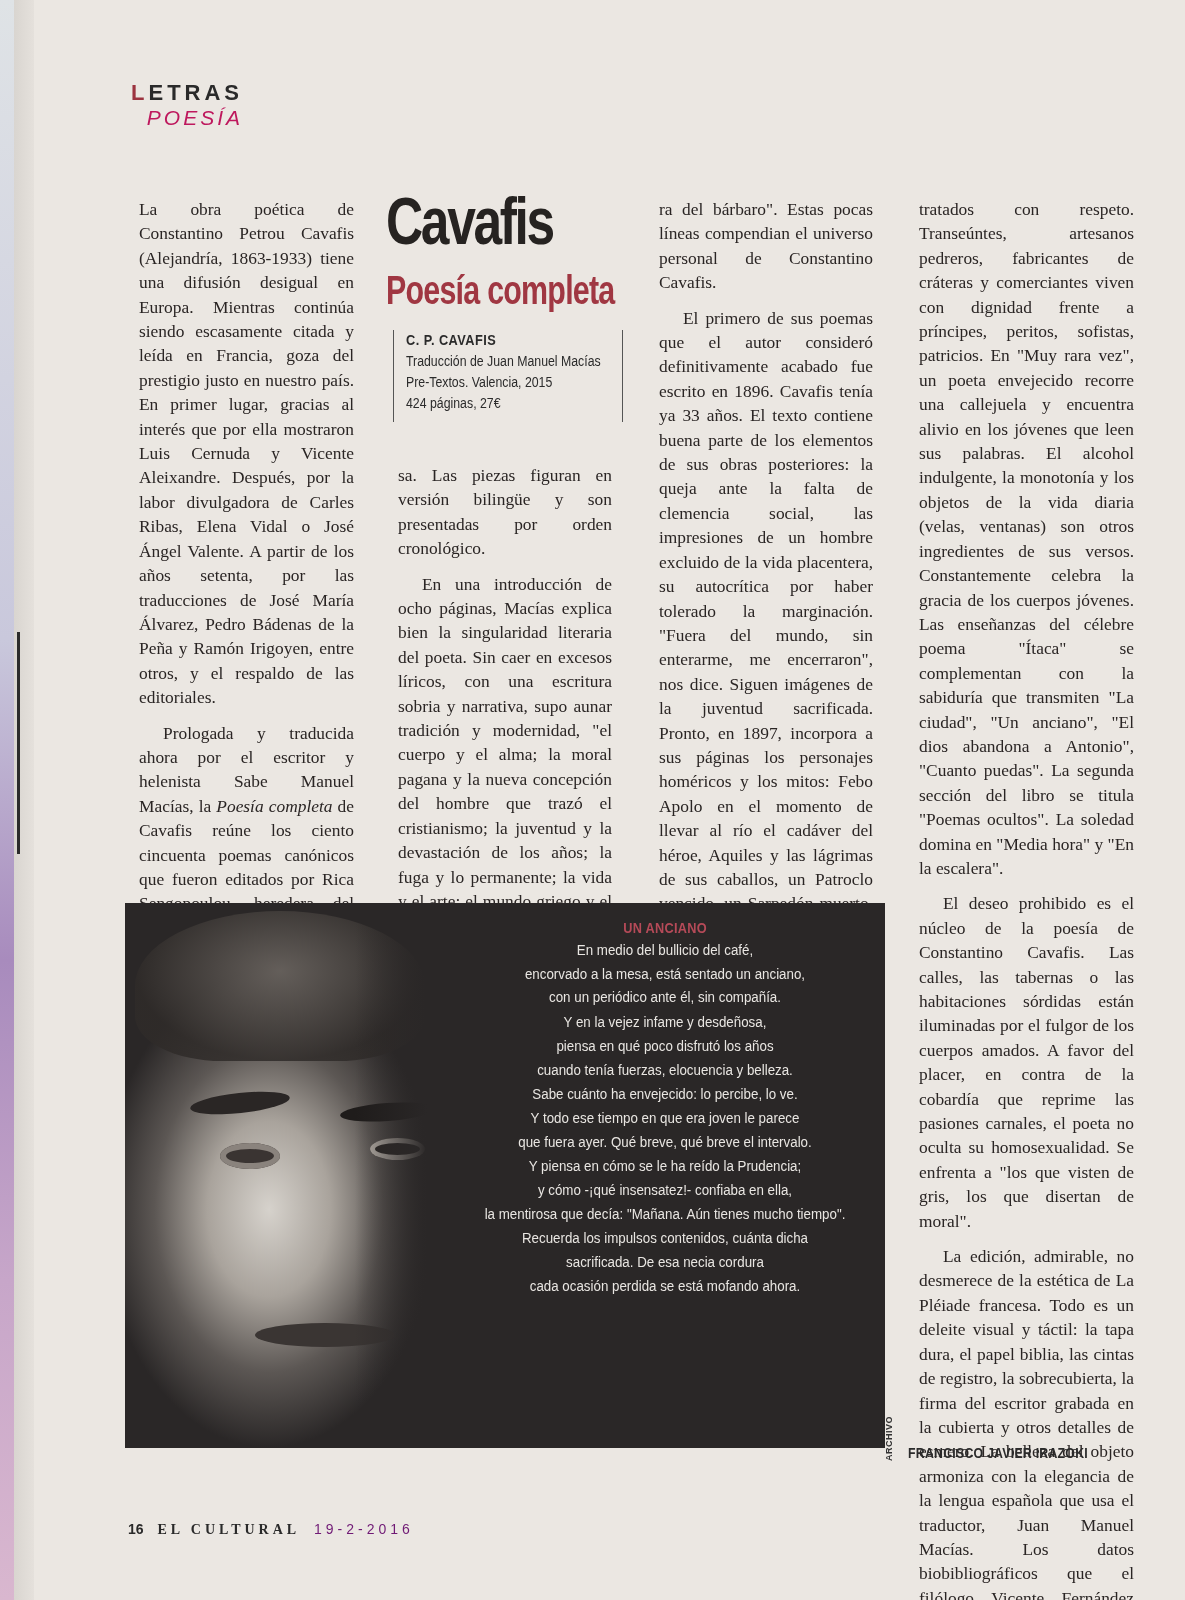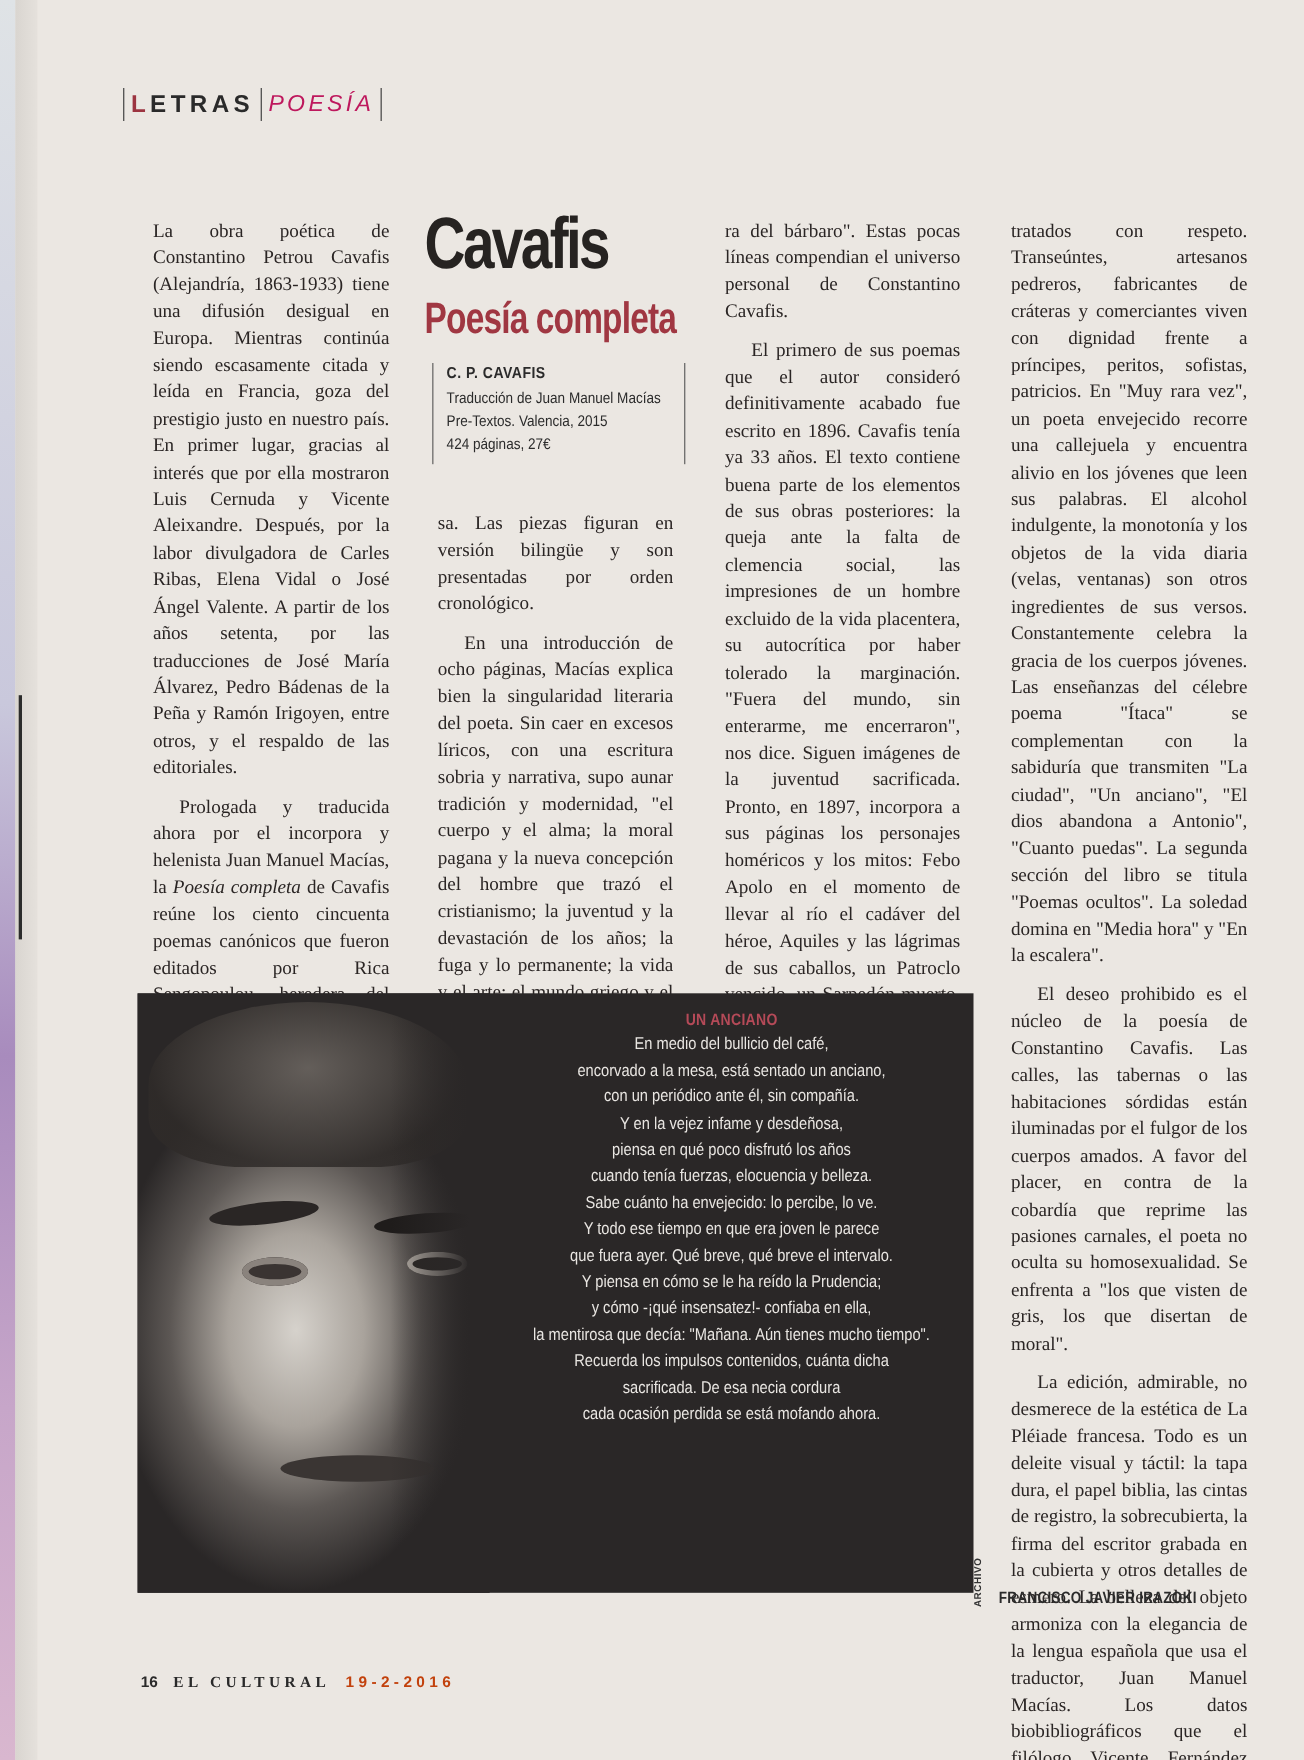--- a/index.html
+++ b/index.html
@@ -5,22 +5,22 @@
   html,body{margin:0;padding:0;}
   body{width:1185px;height:1600px;position:relative;overflow:hidden;
        background:#e8e4df;font-family:"Liberation Serif","DejaVu Serif",serif;color:#2a2524;}
   .page-edge{position:absolute;left:0;top:0;width:14px;height:1600px;
        background:linear-gradient(180deg,#dfe3e6 0%,#c9c8dc 40%,#a88bbd 60%,#c7a6c9 80%,#d9b7cf 100%);}
   .page-edge2{position:absolute;left:14px;top:0;width:22px;height:1600px;
        background:linear-gradient(90deg,#d9d5d0,#e6e2dd);}
   .edge-rule{position:absolute;left:17px;top:632px;width:3px;height:222px;background:#2b2b2b;}
   .paper{position:absolute;left:34px;top:0;right:0;bottom:0;background:#ebe7e2;}
 
-  .section-head{position:absolute;left:112px;top:80px;display:flex;align-items:center;height:30px;
-       font-family:"Liberation Sans","DejaVu Sans",sans-serif;}
+  .section-head{position:absolute;left:125px;top:80px;display:flex;align-items:flex-end;height:30px;
+       font-family:"Liberation Sans","DejaVu Sans",sans-serif;flex-direction:column;}
   .section-head .bar{width:1px;height:30px;background:#333;}
   .sec-main{font-weight:bold;font-size:22px;letter-spacing:4px;color:#2a2a2a;padding:0 6px 0 6px;}
   .sec-main .first{color:#9c3440;}
   .sec-sub{font-size:21px;letter-spacing:3px;color:#be185d;padding:0 6px;font-style:italic;}
 
   .col{position:absolute;font-size:17.4px;line-height:24.4px;text-align:justify;}
   .col p{margin:11px;}
   .col p.indent{text-indent:24px;}
   .col1{left:128px;top:186px;width:237px;}
   .col2{left:387px;top:452px;width:236px;}
@@ -56,42 +56,42 @@
   .stanza:first-of-type{margin-top:8px;}
 
   .credit{position:absolute;left:884px;top:1421px;width:16px;height:40px;font-family:"Liberation Sans","DejaVu Sans",sans-serif;
        font-size:9px;font-weight:bold;color:#333;writing-mode:vertical-rl;transform:rotate(180deg);letter-spacing:0.5px;}
   .byline{position:absolute;left:908px;top:1444px;font-family:"Liberation Sans","DejaVu Sans",sans-serif;font-weight:bold;
        font-size:15px;color:#2b2b2b;white-space:nowrap;transform:scaleX(0.82);transform-origin:left top;letter-spacing:0.3px;}
 
   .footer{position:absolute;left:128px;top:1521px;font-family:"Liberation Sans","DejaVu Sans",sans-serif;font-size:14px;color:#2a2a2a;white-space:nowrap;}
   .footer .pg{font-weight:bold;margin-right:10px;}
   .footer .pub{font-weight:bold;letter-spacing:4px;margin-right:10px;font-family:Liberation Serif, serif;}
-  .footer .date{letter-spacing:4px;color:#c2410c;font-weight:bold;}
+  .footer .date{letter-spacing:4px;color:#701a75;}
   em{font-style:italic;}
 </style>
 </head>
 <body>
 
 <div class="page-edge"></div>
 <div class="page-edge2"></div>
 <div class="edge-rule"></div>
 <div class="paper"></div>
 
 <div class="section-head">
   <span class="bar"></span>
   <span class="sec-main"><span class="first">L</span><span>ETRAS</span></span>
   <span class="bar"></span>
   <span class="sec-sub">POESÍA</span>
   <span class="bar"></span>
 </div>
 
 <div class="col col1">
   <p>La obra poética de Constantino Petrou Cavafis (Alejandría, 1863-1933) tiene una difusión desigual en Europa. Mientras continúa siendo escasamente citada y leída en Francia, goza del prestigio justo en nuestro país. En primer lugar, gracias al interés que por ella mostraron Luis Cernuda y Vicente Aleixandre. Después, por la labor divulgadora de Carles Ribas, Elena Vidal o José Ángel Valente. A partir de los años setenta, por las traducciones de José María Álvarez, Pedro Bádenas de la Peña y Ramón Irigoyen, entre otros, y el respaldo de las editoriales.</p>
-  <p class="indent"><span>Prologada y traducida ahora por el incorpora y helenista Juan Manuel Macías, la </span><em>Poesía completa</em><span> de Cavafis reúne los ciento cincuenta poemas canónicos que fueron editados por Rica Sengopoulou, heredera del autor, así como las setenta y ocho composiciones publicadas más tarde por Giorgos Panu Savidis. Se agregan tres textos en pro-</span></p>
+  <p class="indent"><span>Prologada y traducida ahora por el escritor y helenista Sabe Manuel Macías, la </span><em>Poesía completa</em><span> de Cavafis reúne los ciento cincuenta poemas canónicos que fueron editados por Rica Sengopoulou, heredera del autor, así como las setenta y ocho composiciones publicadas más tarde por Giorgos Panu Savidis. Se agregan tres textos en pro-</span></p>
 </div>
 
 <div class="title">Cavafis</div>
 <div class="subtitle">Poesía completa</div>
 <div class="infobox">
   <div class="author">C. P. CAVAFIS</div>
   <div>Traducción de Juan Manuel Macías</div>
   <div>Pre-Textos. Valencia, 2015</div>
   <div>424 páginas, 27€</div>
 </div>

